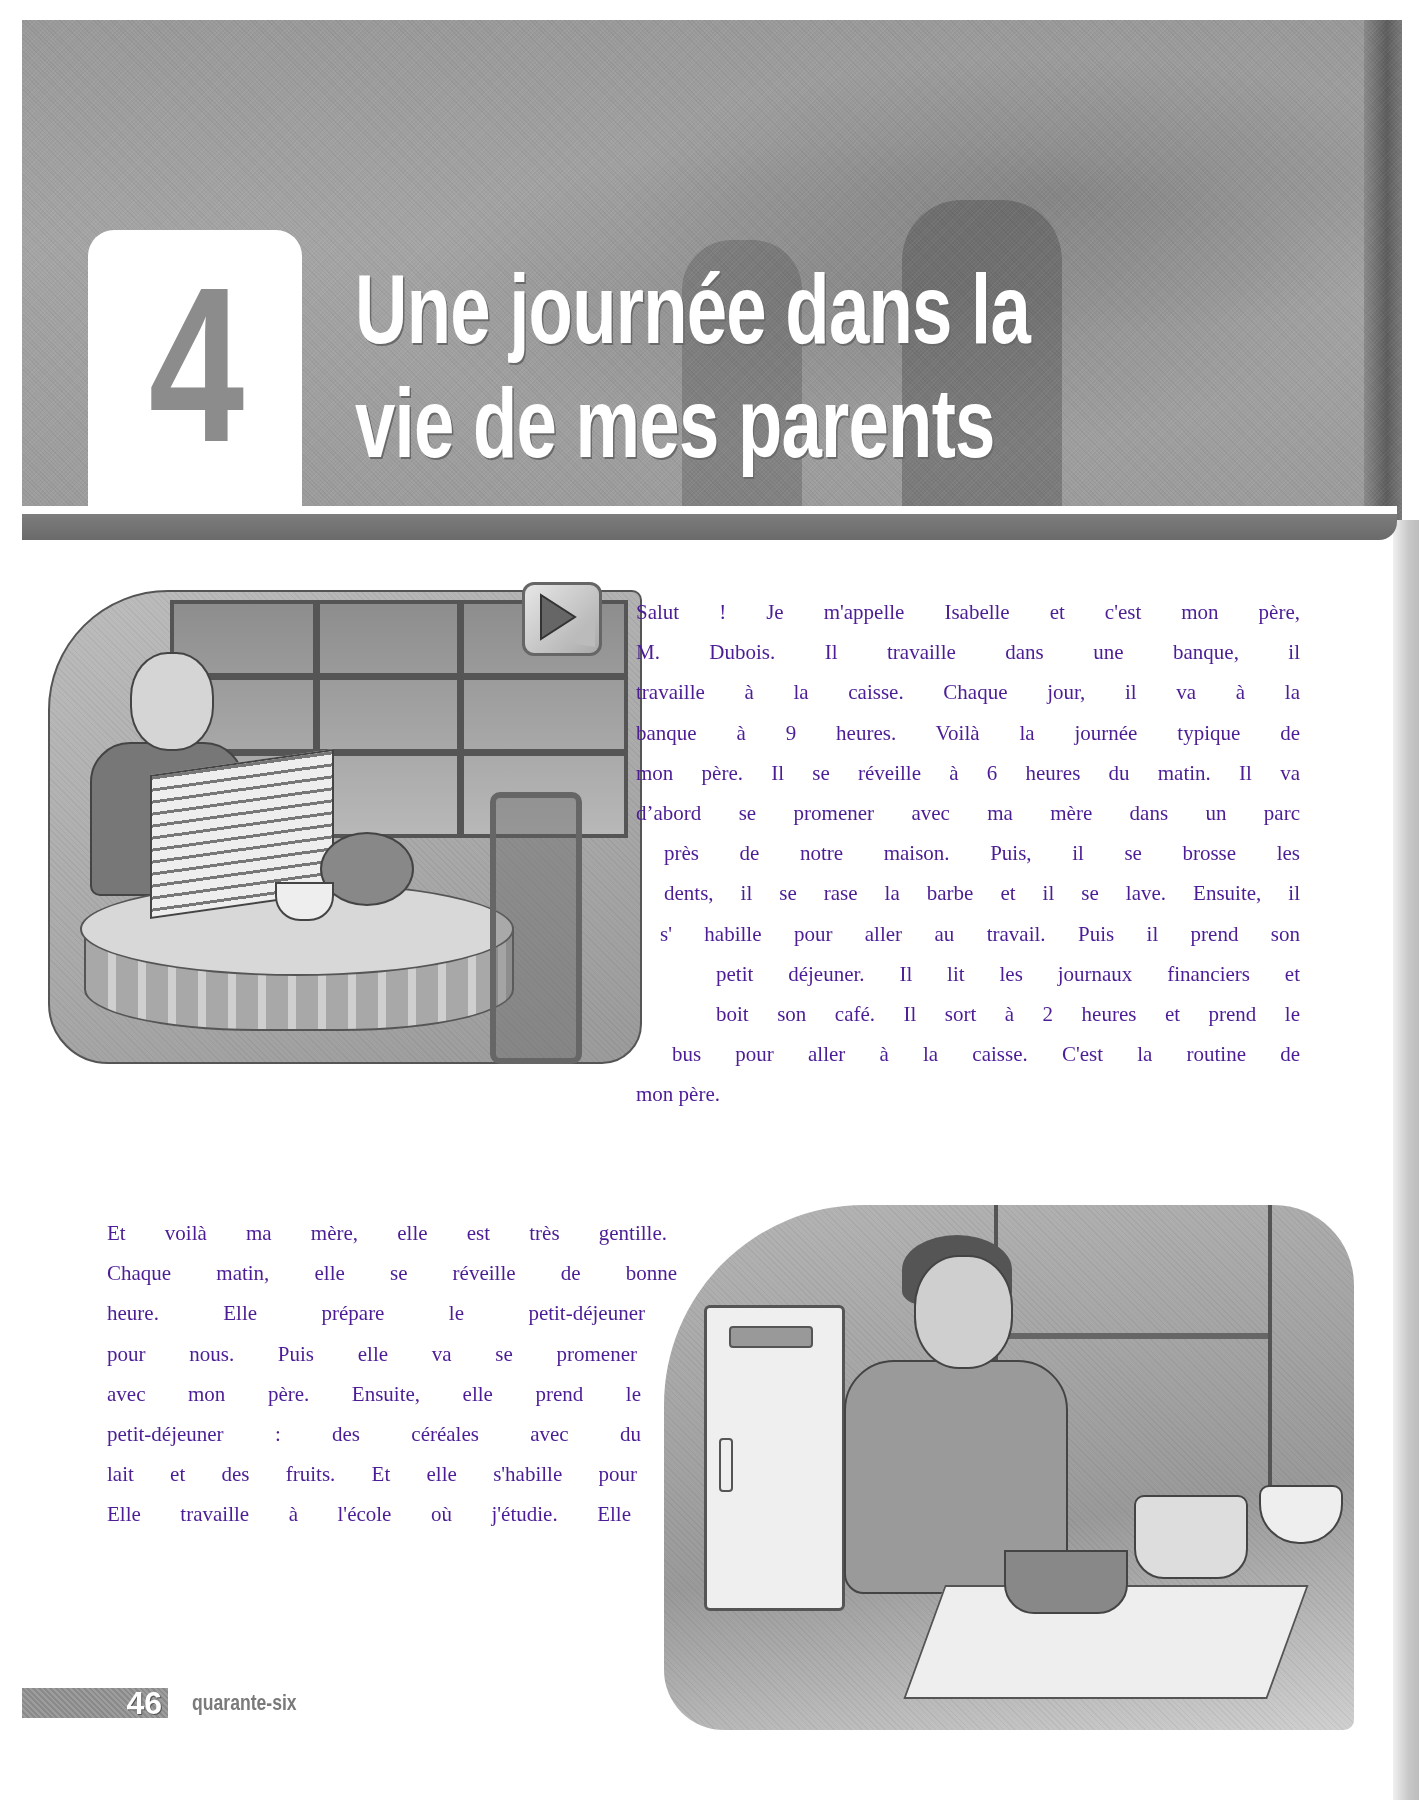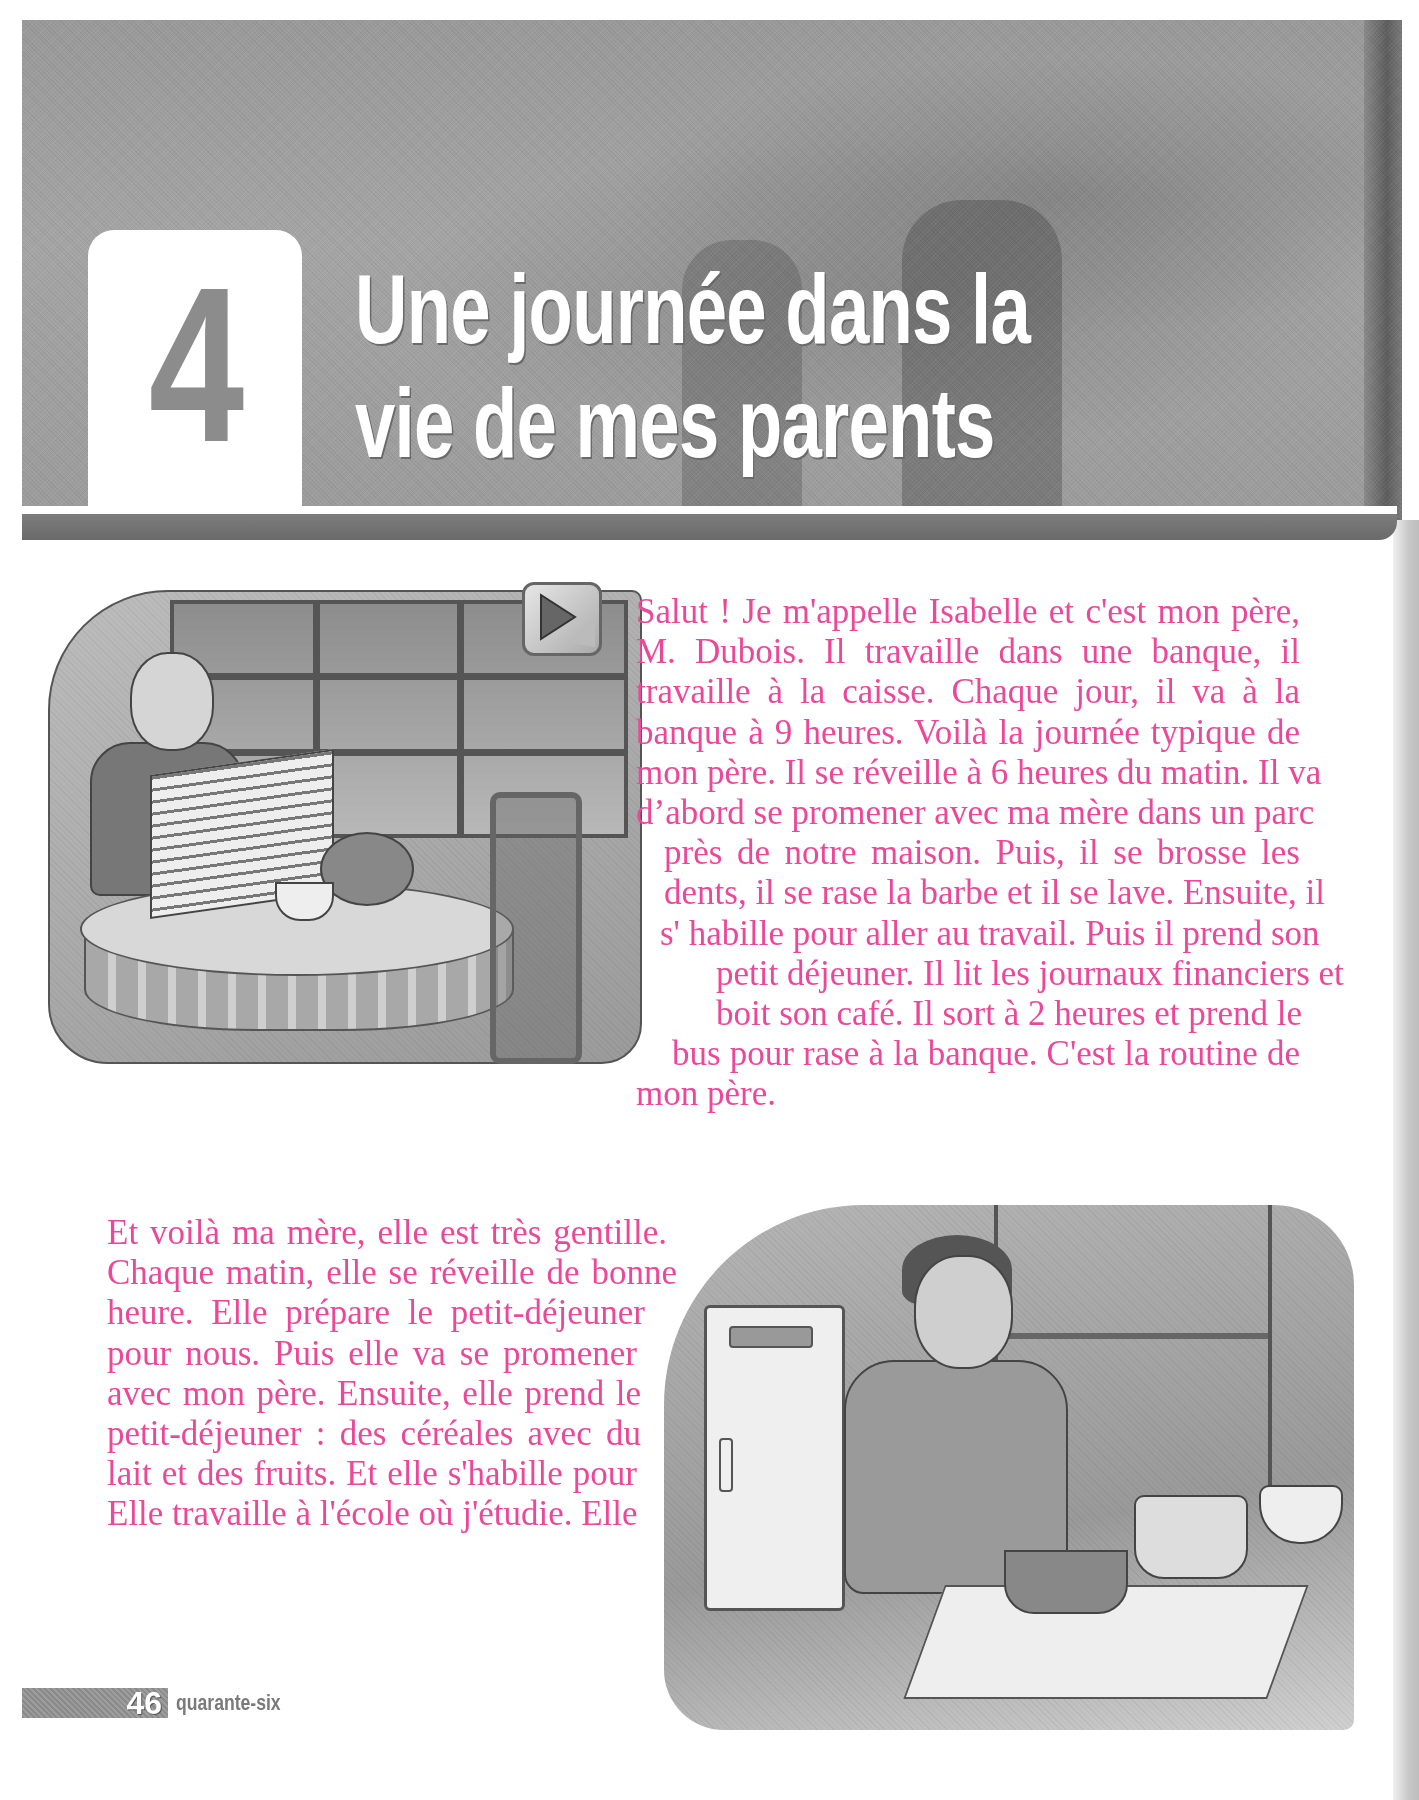--- a/index.html
+++ b/index.html
@@ -101,28 +101,28 @@
   .woman-hair { position:absolute; left:238px; top:30px; width:110px; height:70px; background:#555; border-radius:50% 50% 20% 20%; }
   .woman-body { position:absolute; left:180px; top:155px; width:220px; height:230px; background:#9a9a9a; border:2px solid #444; border-radius:50px 50px 20px 20px; }
   .stove { position:absolute; left:260px; top:380px; width:360px; height:110px; background:#eee; border:2px solid #555; transform:skewX(-20deg); }
   .pot1 { position:absolute; left:340px; top:345px; width:120px; height:60px; background:#888; border:2px solid #444; border-radius:0 0 30px 30px; }
   .pot2 { position:absolute; left:470px; top:290px; width:110px; height:80px; background:#ddd; border:2px solid #444; border-radius:10px 10px 30px 30px; }
   .bowl { position:absolute; left:595px; top:280px; width:80px; height:55px; background:#eee; border:2px solid #444; border-radius:10px 10px 40px 40px; }
   .shelf { position:absolute; left:330px; top:0; width:270px; height:320px; border:4px solid #555; border-top:none; border-bottom:none;
     background:linear-gradient(180deg, transparent 40%, #666 40%, #666 42%, transparent 42%); }
 
   
-  .para { position:absolute; font-size:35px; line-height:40.2px; text-align:justify; color:#ec4899; }
+  .para { position:absolute; font-size:21px; line-height:40.2px; text-align:justify; color:#4c1d95; }
   .para-father { left:636px; top:592px; width:664px; }
   .line { display:block; text-align:justify; text-align-last:justify; white-space:nowrap; }
   .line.last { text-align-last:left; }
   .para-mother { left:107px; top:1213px; width:560px; }
 
   
-  .footer { position:absolute; left:22px; top:1688px; height:30px; display:flex; align-items:center; }
+  .footer { position:absolute; left:22px; top:1688px; height:30px; display:flex; align-items:center;gap:16px; }
   .page-box {
     width:146px; height:30px; background:repeating-linear-gradient(45deg,#8a8a8a 0 2px,#9d9d9d 2px 4px);
     position:relative;
   }
   .page-num {
     position:absolute; right:6px; top:-3px; font-family:"Liberation Sans", "DejaVu Sans", sans-serif;
     font-weight:bold; font-size:32px; color:#fff; text-shadow:1px 1px 0 #555;
   }
   .page-word {
     margin-left:8px; font-family:"Liberation Sans", "DejaVu Sans", sans-serif; font-weight:bold;
@@ -171,21 +171,21 @@
   <span class="line">M. Dubois. Il travaille dans une banque, il</span>
   <span class="line">travaille à la caisse. Chaque jour, il va à la</span>
   <span class="line">banque à 9 heures. Voilà la journée typique de</span>
   <span class="line">mon père. Il se réveille à 6 heures du matin. Il va</span>
   <span class="line">d’abord se promener avec ma mère dans un parc</span>
   <span class="line" style="margin-left:28px">près de notre maison. Puis, il se brosse les</span>
   <span class="line" style="margin-left:28px">dents, il se rase la barbe et il se lave. Ensuite, il</span>
   <span class="line" style="margin-left:24px">s' habille pour aller au travail. Puis il prend son</span>
   <span class="line" style="margin-left:80px">petit déjeuner. Il lit les journaux financiers et</span>
   <span class="line" style="margin-left:80px">boit son café. Il sort à 2 heures et prend le</span>
-  <span class="line" style="margin-left:36px">bus pour rase à la banque. C'est la routine de</span>
+  <span class="line" style="margin-left:36px">bus pour aller à la caisse. C'est la routine de</span>
   <span class="line last">mon père.</span>
 </div>
 
 <div class="illus illus-mother">
   <div class="shelf"></div>
   <div class="fridge"></div>
   <div class="woman-body"></div>
   <div class="woman-hair"></div>
   <div class="woman-head"></div>
   <div class="stove"></div>

